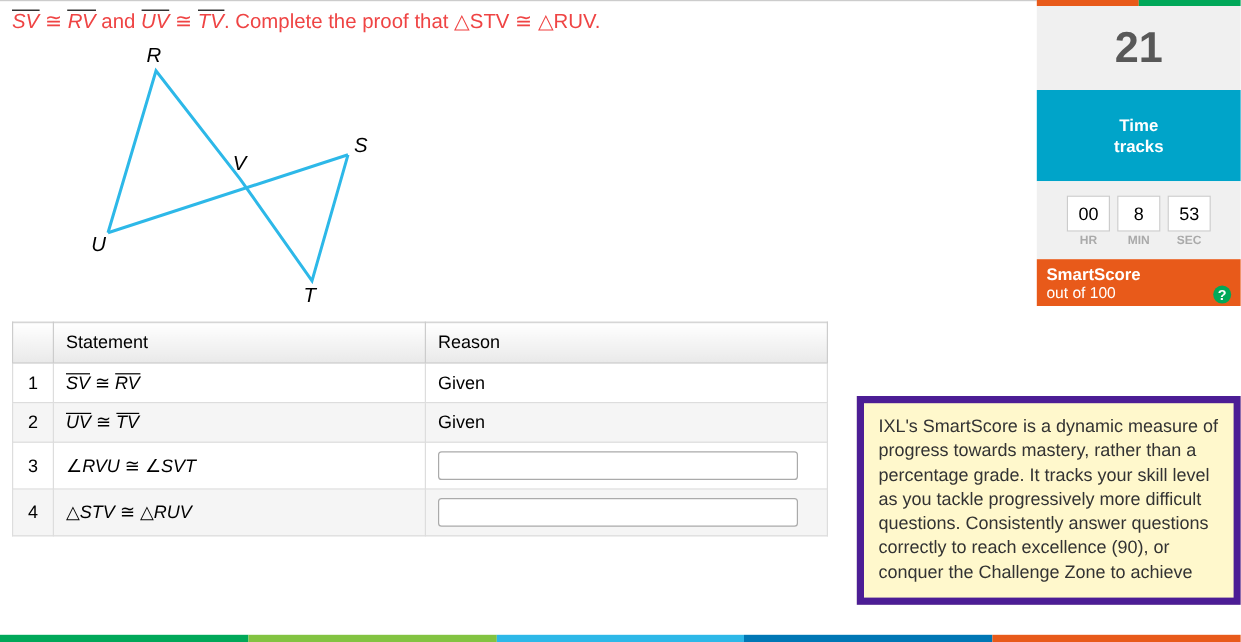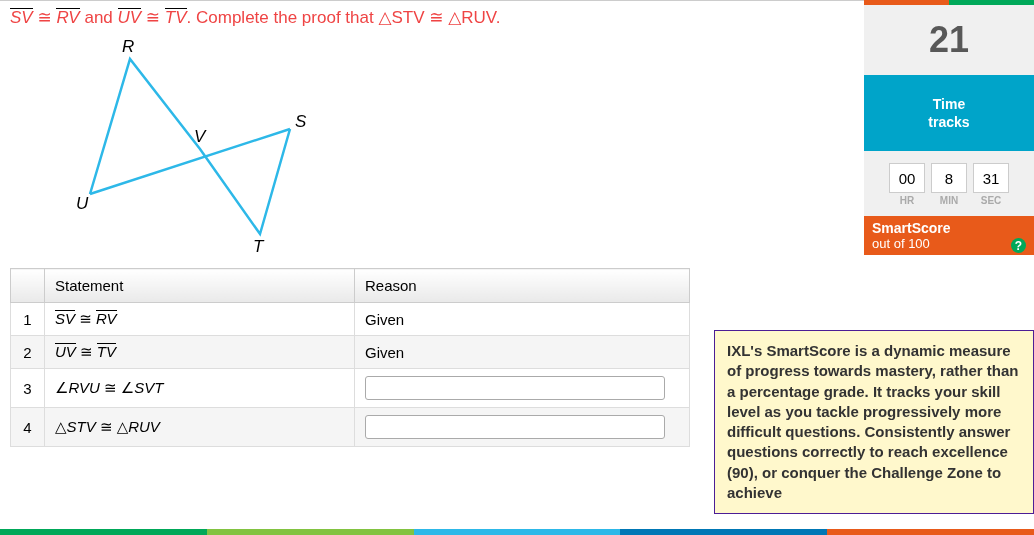--- a/index.html
+++ b/index.html
@@ -32,21 +32,21 @@
     .score-box .n { font-size: 36px; font-weight: bold; color: #585858; }
     .time-hdr { background: #00a4c9; color: #fff; text-align: center; padding: 20px 0; font-size: 14px; font-weight: bold; line-height: 1.3; }
     .time-boxes { display: flex; justify-content: center; gap: 6px; padding: 12px 0 2px 0; background: #f0f0f0; text-align: center; }
     .tb { background: #fff; border: 1px solid #ccc; width: 36px; height: 30px; display: flex; align-items: center; justify-content: center; font-size: 15px; }
     .time-labels { display: flex; justify-content: center; gap: 6px; background: #f0f0f0; padding: 0 0 10px 0; }
     .tl { width: 36px; text-align: center; font-size: 10px; color: #aaa; font-weight: bold; }
     .ss-hdr { background: #e85a1a; color: #fff; padding: 4px 8px; font-size: 13px; }
     .ss-hdr b { font-size: 14px; }
     .ss-q { display: inline-flex; align-items: center; justify-content: center; width: 15px; height: 15px; border-radius: 50%; background: #00a859; color: #fff; font-size: 12px; font-weight: bold; float: right; margin-top: 2px; }
 
-    .tooltip { position: absolute; right: 0; top: 330px; width: 320px; background: #fff8cc; border: 1px solid #4c1d95; padding: 10px 12px; font-size: 15px; color: #333; line-height: 1.35; z-index: 5; font-weight: bold; }
+    .tooltip { position: absolute; right: 0; top: 330px; width: 320px; background: #fff8cc; border: 6px solid #4c1d95; padding: 10px 12px; font-size: 15px; color: #333; line-height: 1.35; z-index: 5; }
 
     .bottombar { position: absolute; left: 0; bottom: 0; width: 1034px; height: 6px; display: flex; }
     .bottombar div { flex: 1; }
   </style>
 </head>
 <body>
 
 <div class="main">
   <div class="question">
     <span class="over"><span class="seg">SV</span></span> ≅ <span class="over"><span class="seg">RV</span></span><span> and </span><span class="over"><span class="seg">UV</span></span> ≅ <span class="over"><span class="seg">TV</span></span><span>. Complete the proof that △STV ≅ △RUV.</span>
@@ -104,21 +104,21 @@
   </div>
   <div class="score-box">
     <div class="n">21</div>
   </div>
   <div class="time-hdr">
     <span>Time</span><br><span>tracks</span>
   </div>
   <div class="time-boxes">
     <div class="tb">00</div>
     <div class="tb">8</div>
-    <div class="tb">31</div>
+    <div class="tb">53</div>
   </div>
   <div class="time-labels">
     <div class="tl">HR</div>
     <div class="tl">MIN</div>
     <div class="tl">SEC</div>
   </div>
   <div class="ss-hdr">
     <b>SmartScore</b><br>
     <span>out of 100</span>
     <span class="ss-q">?</span>

